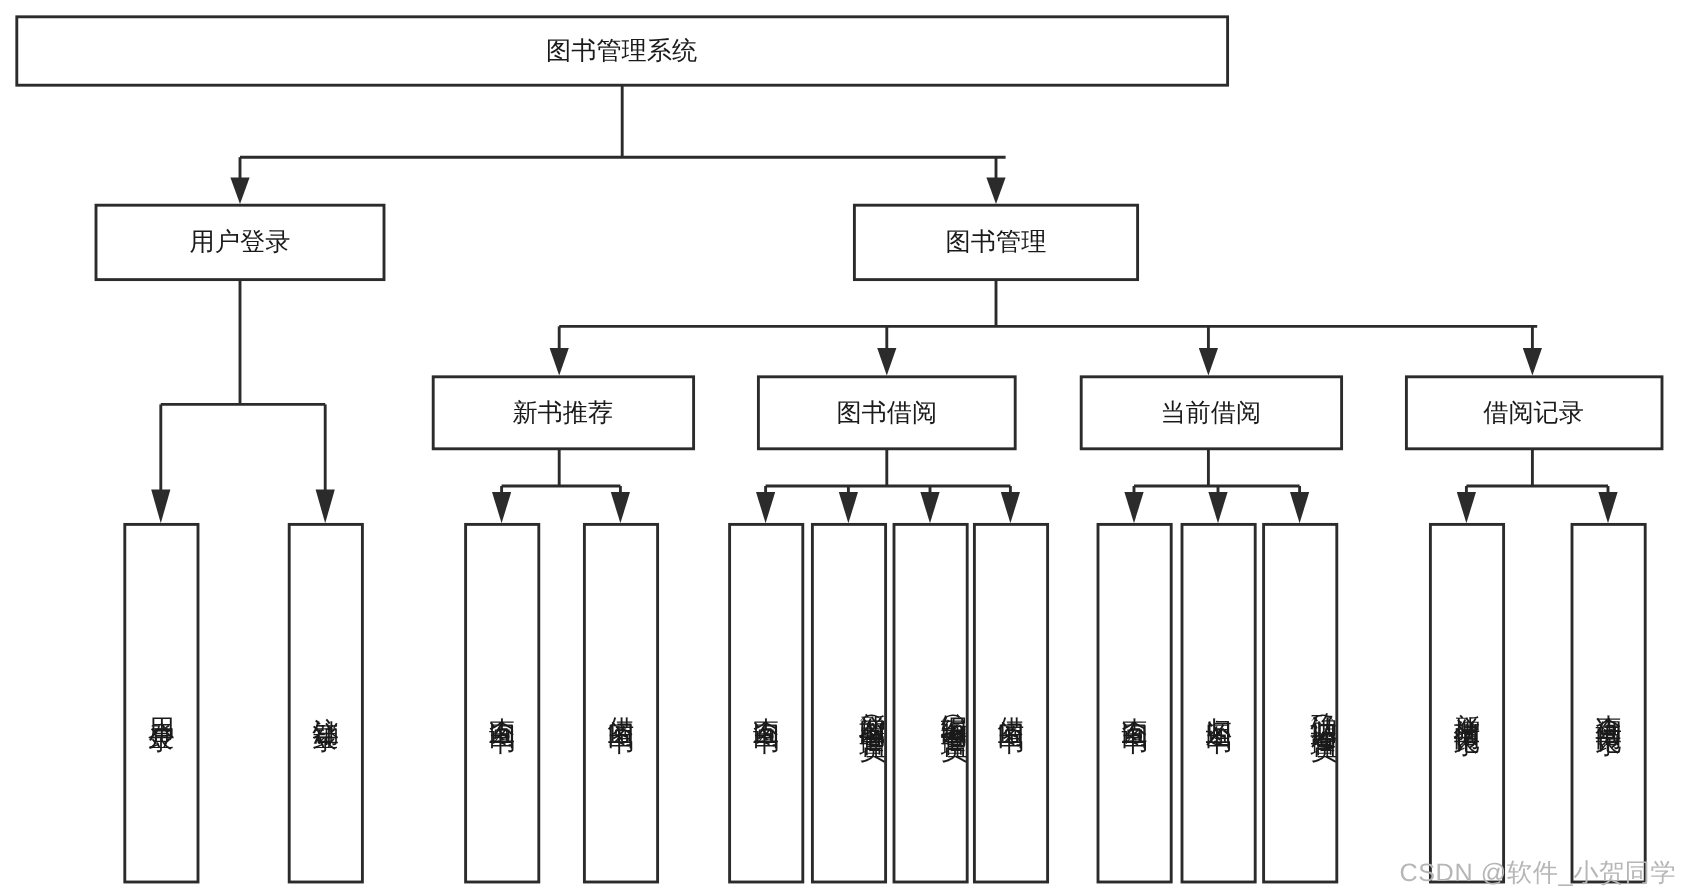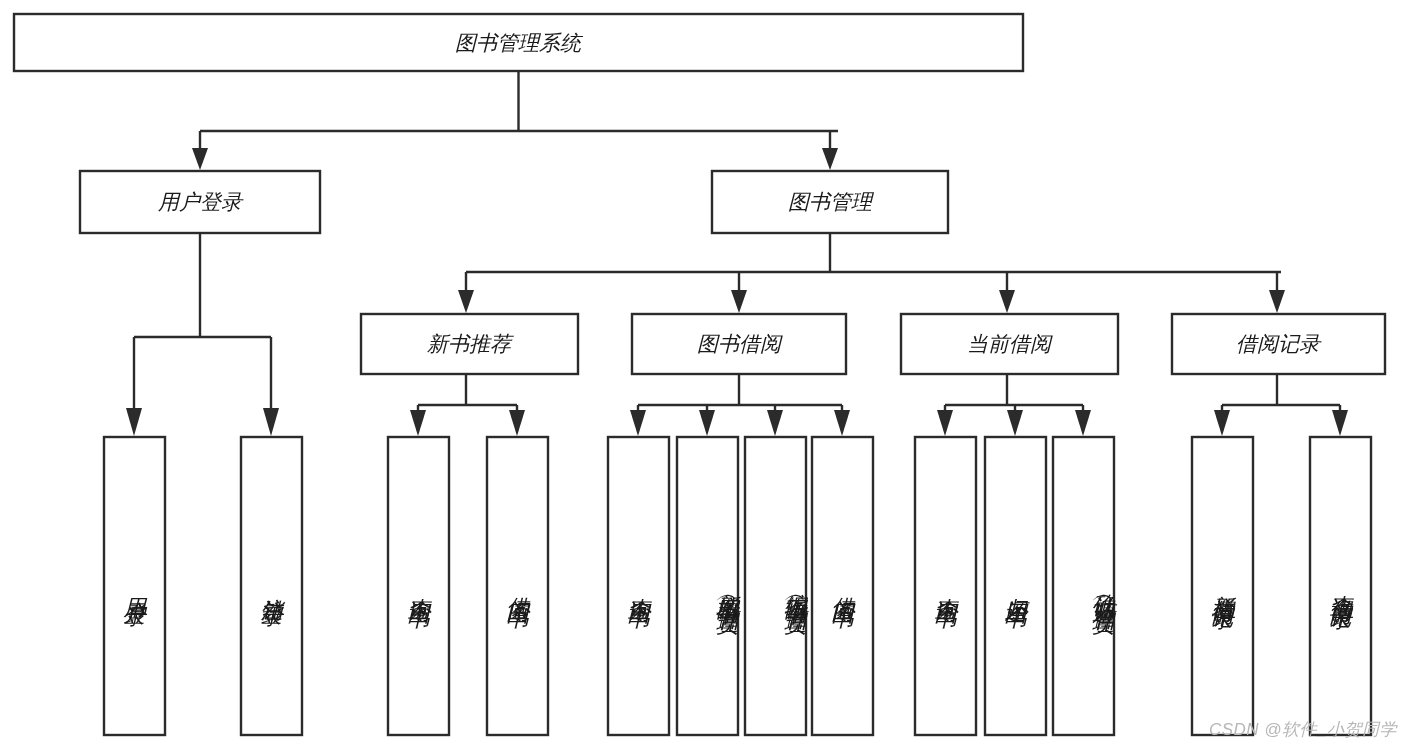--- a/index.html
+++ b/index.html
@@ -11,21 +11,20 @@
     width: 1405px;
     height: 747px;
     font-family: "Liberation Sans", "DejaVu Sans", sans-serif;
     overflow: hidden;
     position: relative;
   }
   #diagram-root {
     position: relative;
     width: 1405px;
     height: 747px;
-    font-style: italic;
   }
   svg#tree {
     position: absolute;
     left: 0;
     top: 0;
     width: 1405px;
     height: 747px;
     display: block;
   }
   .node-box {
@@ -63,21 +62,21 @@
     align-items: center;
     justify-content: center;
     white-space: nowrap;
     user-select: none;
   }
   .watermark {
     position: absolute;
     right: 8px;
     bottom: 6px;
     font-family: "Liberation Sans", "DejaVu Sans", sans-serif;
-    font-size: 17px;
+    font-size: 21px;
     color: #b6b6b6;
     letter-spacing: 0.5px;
     white-space: nowrap;
   }
 </style>
 </head>
 <body>
 
 <div id="diagram-root">
 

